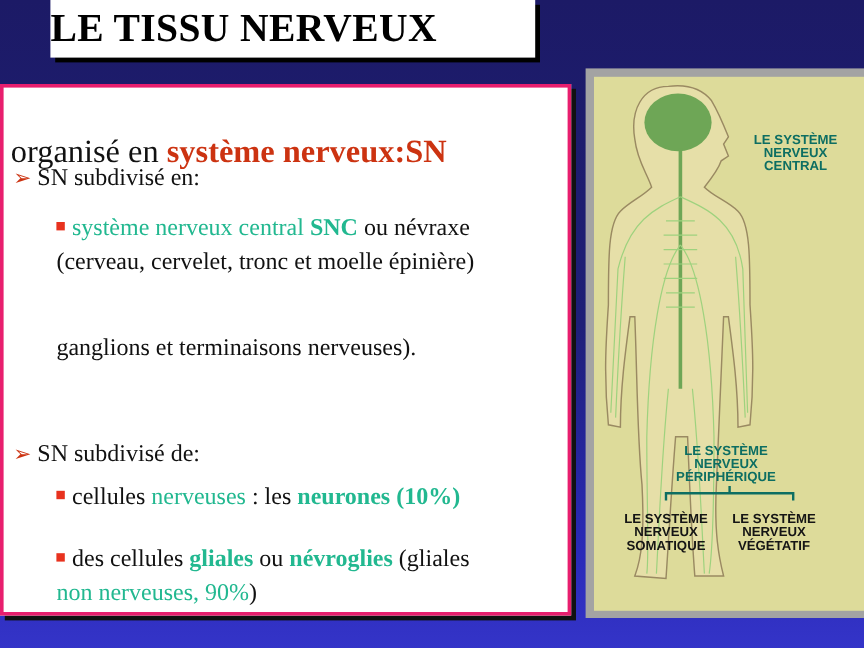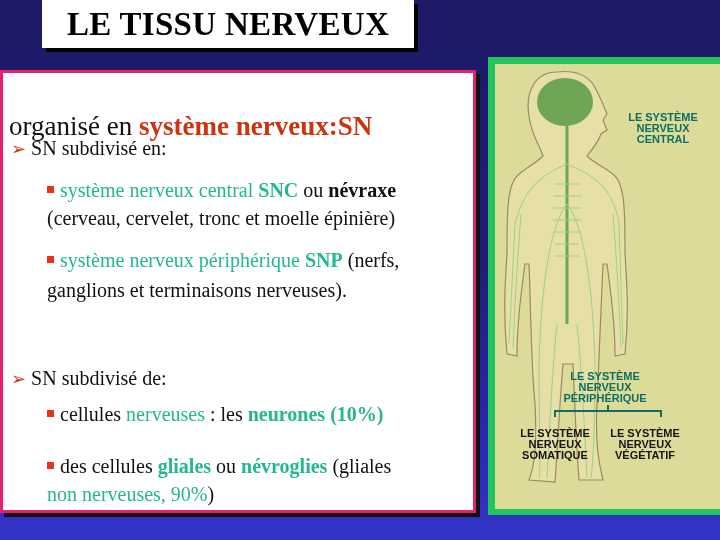--- a/index.html
+++ b/index.html
@@ -1,32 +1,32 @@
 <!DOCTYPE html>
 <html><head>
 <meta charset="utf-8">
 <style>
   html,body{margin:0;padding:0;}
   body{width:720px;height:540px;position:relative;overflow:hidden;
     background:linear-gradient(to bottom,#1c1a66 0%,#1f1f78 50%,#2a2ab8 85%,#3434c8 100%);
     font-family:"Liberation Serif",serif;}
-  .title-box{position:absolute;left:42px;top:0;width:372px;height:48px;background:#fff;
-    box-shadow:4px 4px 0 #000;display:flex;align-items:center;justify-content:center;}
+  .title-box{position:absolute;left:42px;top:0;width:404px;height:48px;background:#fff;
+    box-shadow:4px 4px 0 #000;display:flex;align-items:center;}
   .title-box span{font-size:33px;font-weight:bold;color:#000;letter-spacing:0.3px;}
   .content{position:absolute;left:0;top:70px;width:476px;height:443px;background:#fff;
     border:3px solid #e81e6e;box-sizing:border-box;box-shadow:4px 4px 0 #111;}
   .line{position:absolute;white-space:nowrap;font-size:20px;color:#111;}
   .h1{font-size:27px;margin-top:29px;}
   .red{color:#cc3311;font-weight:bold;}
   .green{color:#22b890;}
   .greenb{color:#22b890;font-weight:bold;}
-  .b{font-weight:bold;}
+  .b{font-weight:normal;}
   .arrow{color:#cc3311;font-size:18px;}
   .sq{display:inline-block;width:7px;height:7px;background:#e8321e;margin-right:6px;vertical-align:middle;position:relative;top:-3px;}
-  .figure{position:absolute;left:488px;top:57px;width:232px;height:458px;background:#22c55e;}
+  .figure{position:absolute;left:488px;top:57px;width:232px;height:458px;background:#a3a3a3;}
   .figure-inner{position:absolute;left:7px;top:7px;right:0;bottom:6px;background:#dddb9a;}
   .lbl{position:absolute;font-family:"Liberation Sans",sans-serif;font-weight:bold;font-size:11px;
     line-height:11px;text-align:center;color:#0d6e62;}
   .lbl.dark{color:#151515;}
 </style>
 </head>
 <body>
 
 <div class="title-box">
   <span>LE TISSU NERVEUX</span>
@@ -40,23 +40,20 @@
   <div class="line" style="left:8px;top:64px;">
     <span class="arrow">➢</span>
     <span>SN subdivisé en:</span>
   </div>
 
   <div class="line" style="left:44px;top:106px;">
     <span class="sq"></span><span class="green">système nerveux central </span><span class="greenb">SNC</span><span> ou </span><span class="b">névraxe</span>
   </div>
   <div class="line" style="left:44px;top:134px;">(cerveau, cervelet, tronc et moelle épinière)</div>
 
-  <div class="line" style="left:44px;top:176px;">
-    <span class="sq"></span><span class="green">système nerveux périphérique </span><span class="greenb">SNP</span><span> (nerfs,</span>
-  </div>
   <div class="line" style="left:44px;top:206px;">ganglions et terminaisons nerveuses).</div>
 
   <div class="line" style="left:8px;top:294px;">
     <span class="arrow">➢</span>
     <span>SN subdivisé de:</span>
   </div>
 
   <div class="line" style="left:44px;top:330px;">
     <span class="sq"></span><span>cellules </span><span class="green">nerveuses</span><span> : les </span><span class="greenb">neurones (10%)</span>
   </div>

